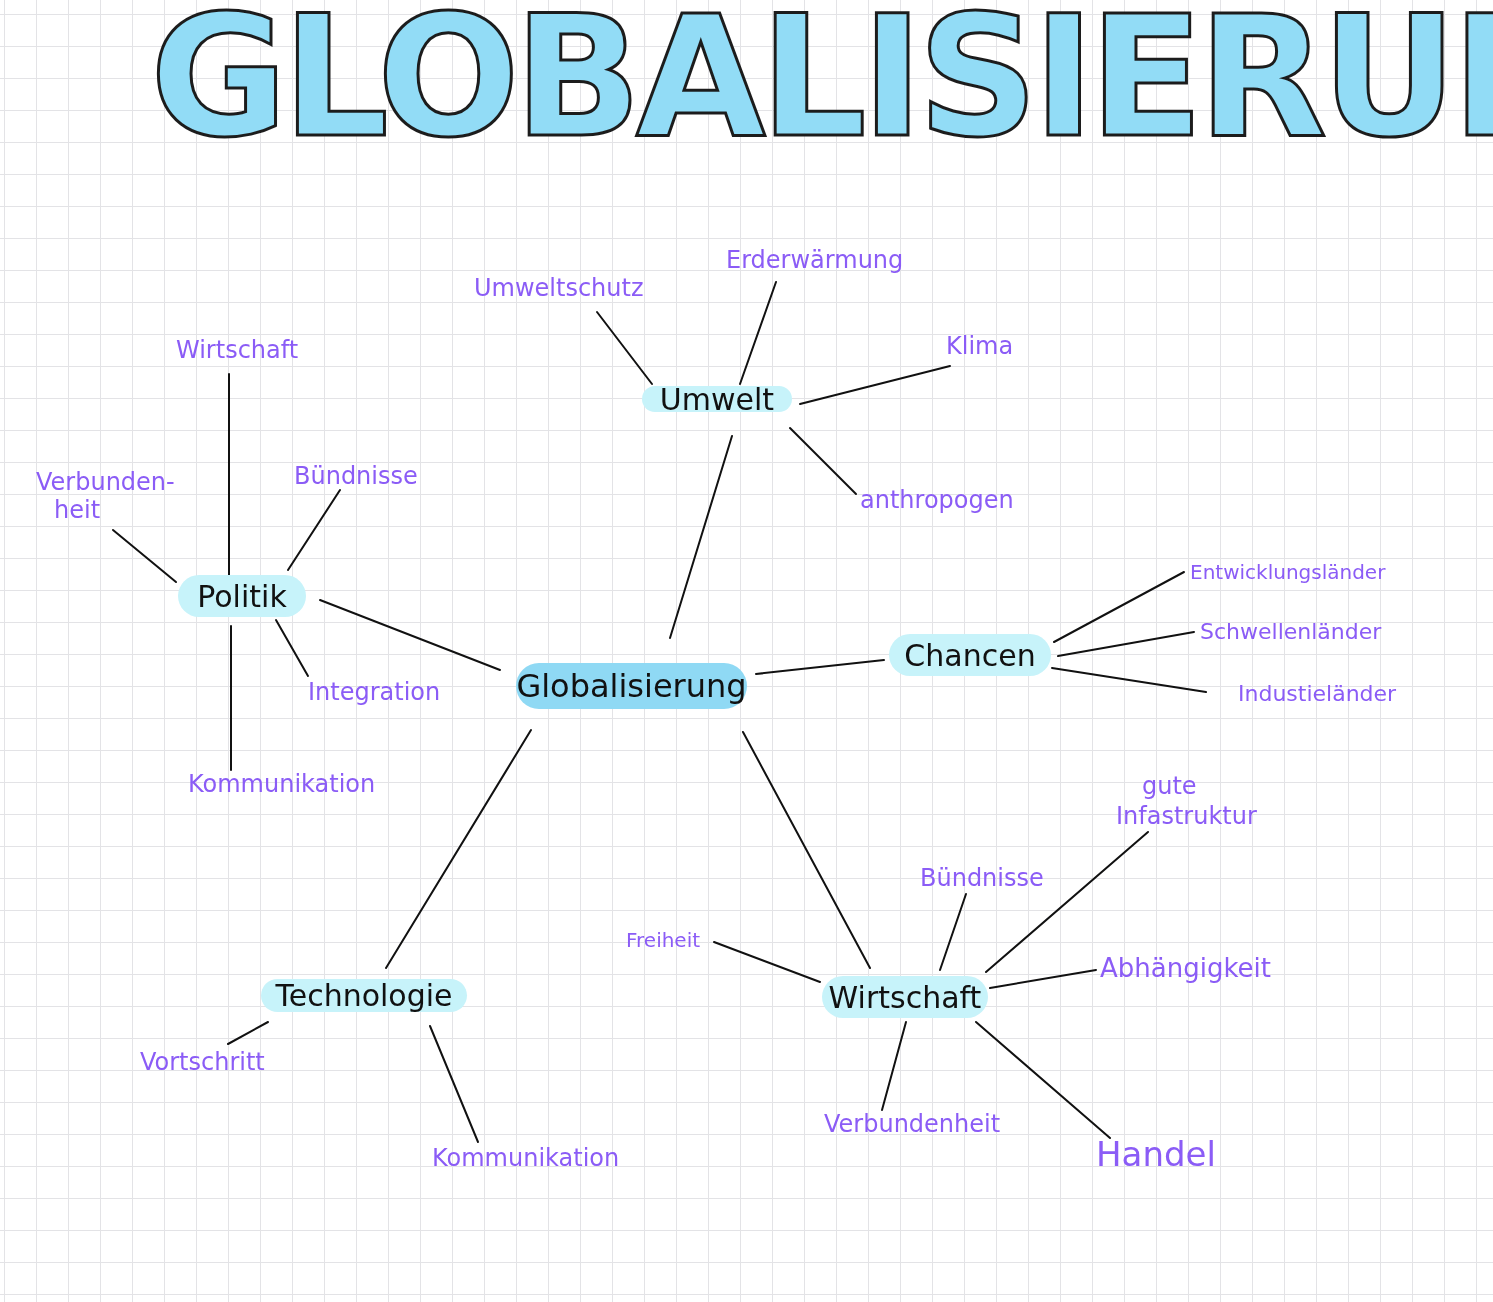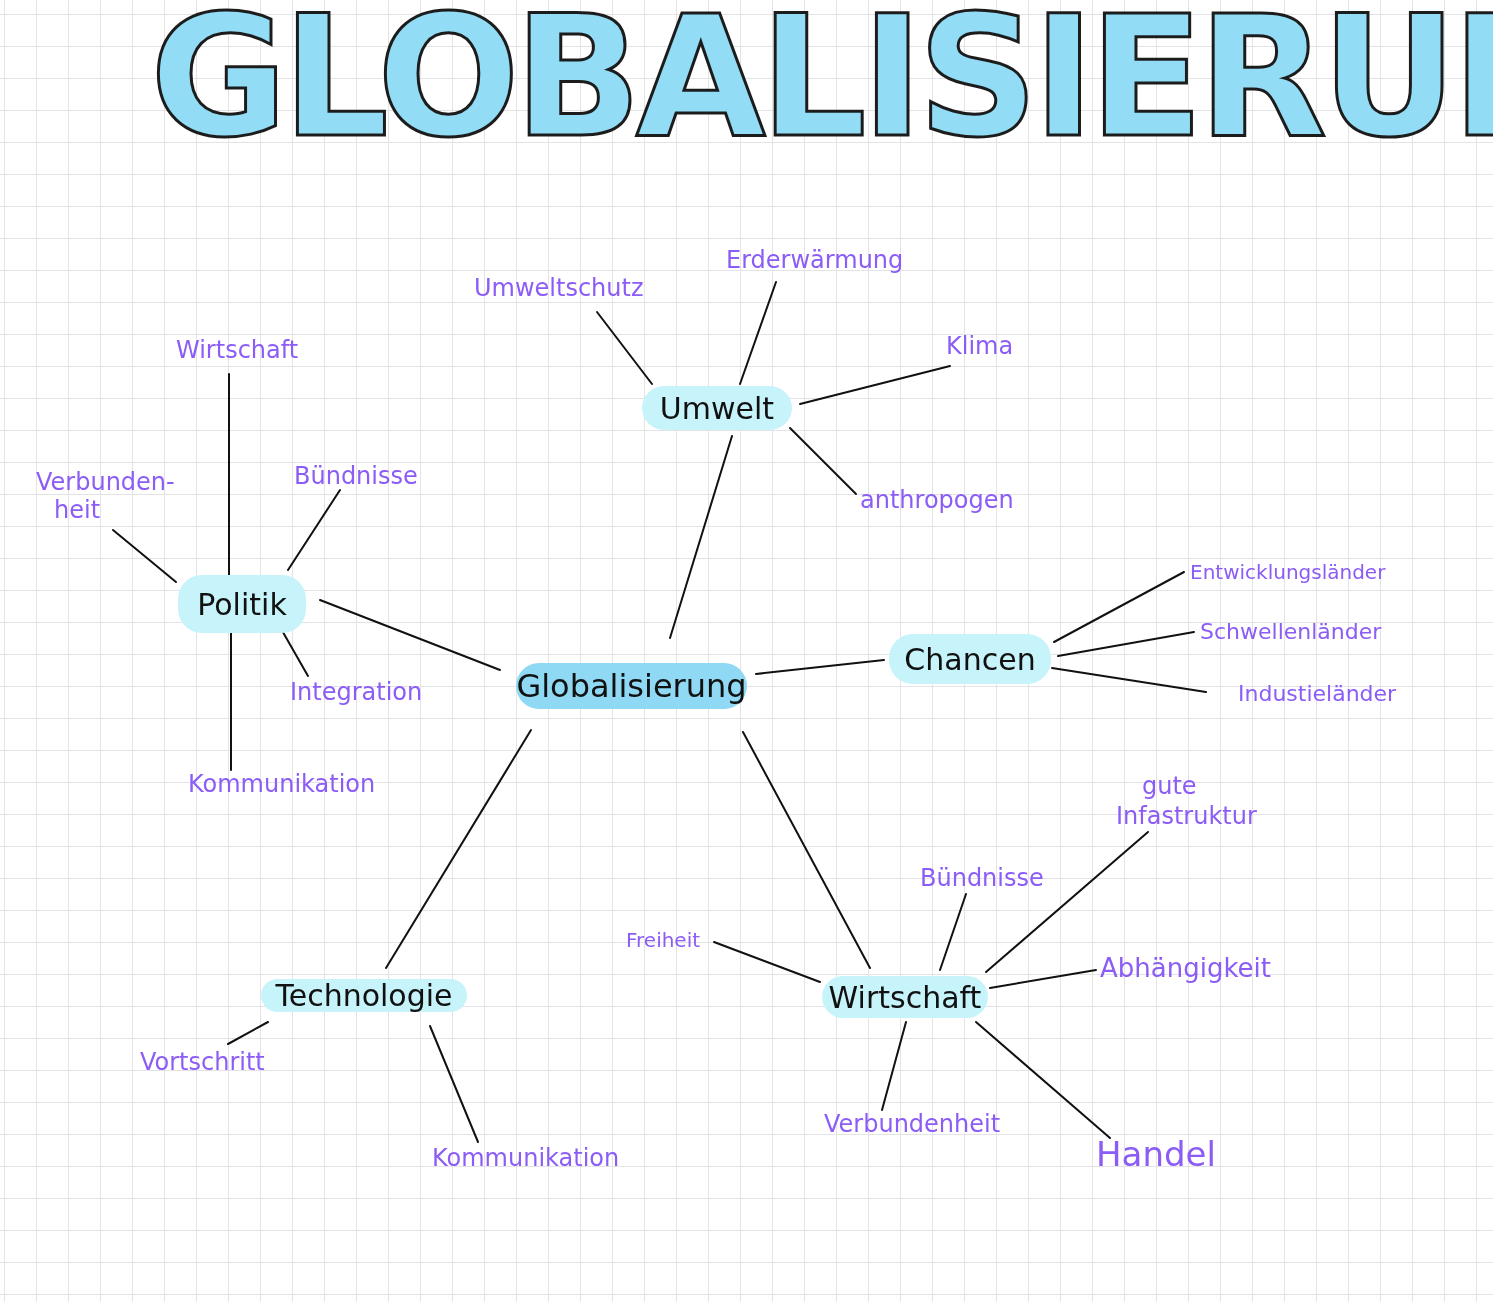--- a/index.html
+++ b/index.html
@@ -72,39 +72,39 @@
     <line x1="990" y1="988" x2="1096" y2="970"></line>
     <line x1="906" y1="1022" x2="882" y2="1110"></line>
     <line x1="976" y1="1022" x2="1110" y2="1138"></line>
   </g>
 </svg>
 
 <div class="node center" style="left:516px;top:663px;width:231px;height:46px;">
   <span>Globalisierung</span>
 </div>
 
-<div class="node sub" style="left:642px;top:386px;width:150px;height:44px;">
+<div class="node sub" style="left:642px;top:386px;width:150px;height:26px;">
   <span>Umwelt</span>
 </div>
 <div class="leaf" style="left:474px;top:274px;">Umweltschutz</div>
 <div class="leaf" style="left:726px;top:246px;">Erderwärmung</div>
 <div class="leaf" style="left:930px;top:332px;margin-left:16px;">Klima</div>
 <div class="leaf" style="left:860px;top:486px;">anthropogen</div>
 
-<div class="node sub" style="left:178px;top:575px;width:128px;height:58px;">
+<div class="node sub" style="left:178px;top:575px;width:128px;height:42px;">
   <span>Politik</span>
 </div>
 <div class="leaf" style="left:176px;top:336px;">Wirtschaft</div>
 <div class="leaf" style="left:36px;top:468px;">Verbunden-</div>
 <div class="leaf" style="left:54px;top:496px;">heit</div>
 <div class="leaf" style="left:294px;top:462px;">Bündnisse</div>
-<div class="leaf" style="left:290px;top:678px;">Integration</div>
+<div class="leaf" style="left:308px;top:678px;">Integration</div>
 <div class="leaf" style="left:188px;top:770px;">Kommunikation</div>
 
-<div class="node sub" style="left:889px;top:634px;width:162px;height:50px;">
+<div class="node sub" style="left:889px;top:634px;width:162px;height:42px;">
   <span>Chancen</span>
 </div>
 <div class="leaf" style="left:1190px;top:558px;font-size:20px;">Entwicklungsländer</div>
 <div class="leaf" style="left:1200px;top:618px;font-size:22px;">Schwellenländer</div>
 <div class="leaf" style="left:1212px;top:680px;font-size:22px;margin-left:26px;">Industieländer</div>
 
 <div class="node sub" style="left:261px;top:979px;width:206px;height:33px;">
   <span>Technologie</span>
 </div>
 <div class="leaf" style="left:140px;top:1048px;">Vortschritt</div>

